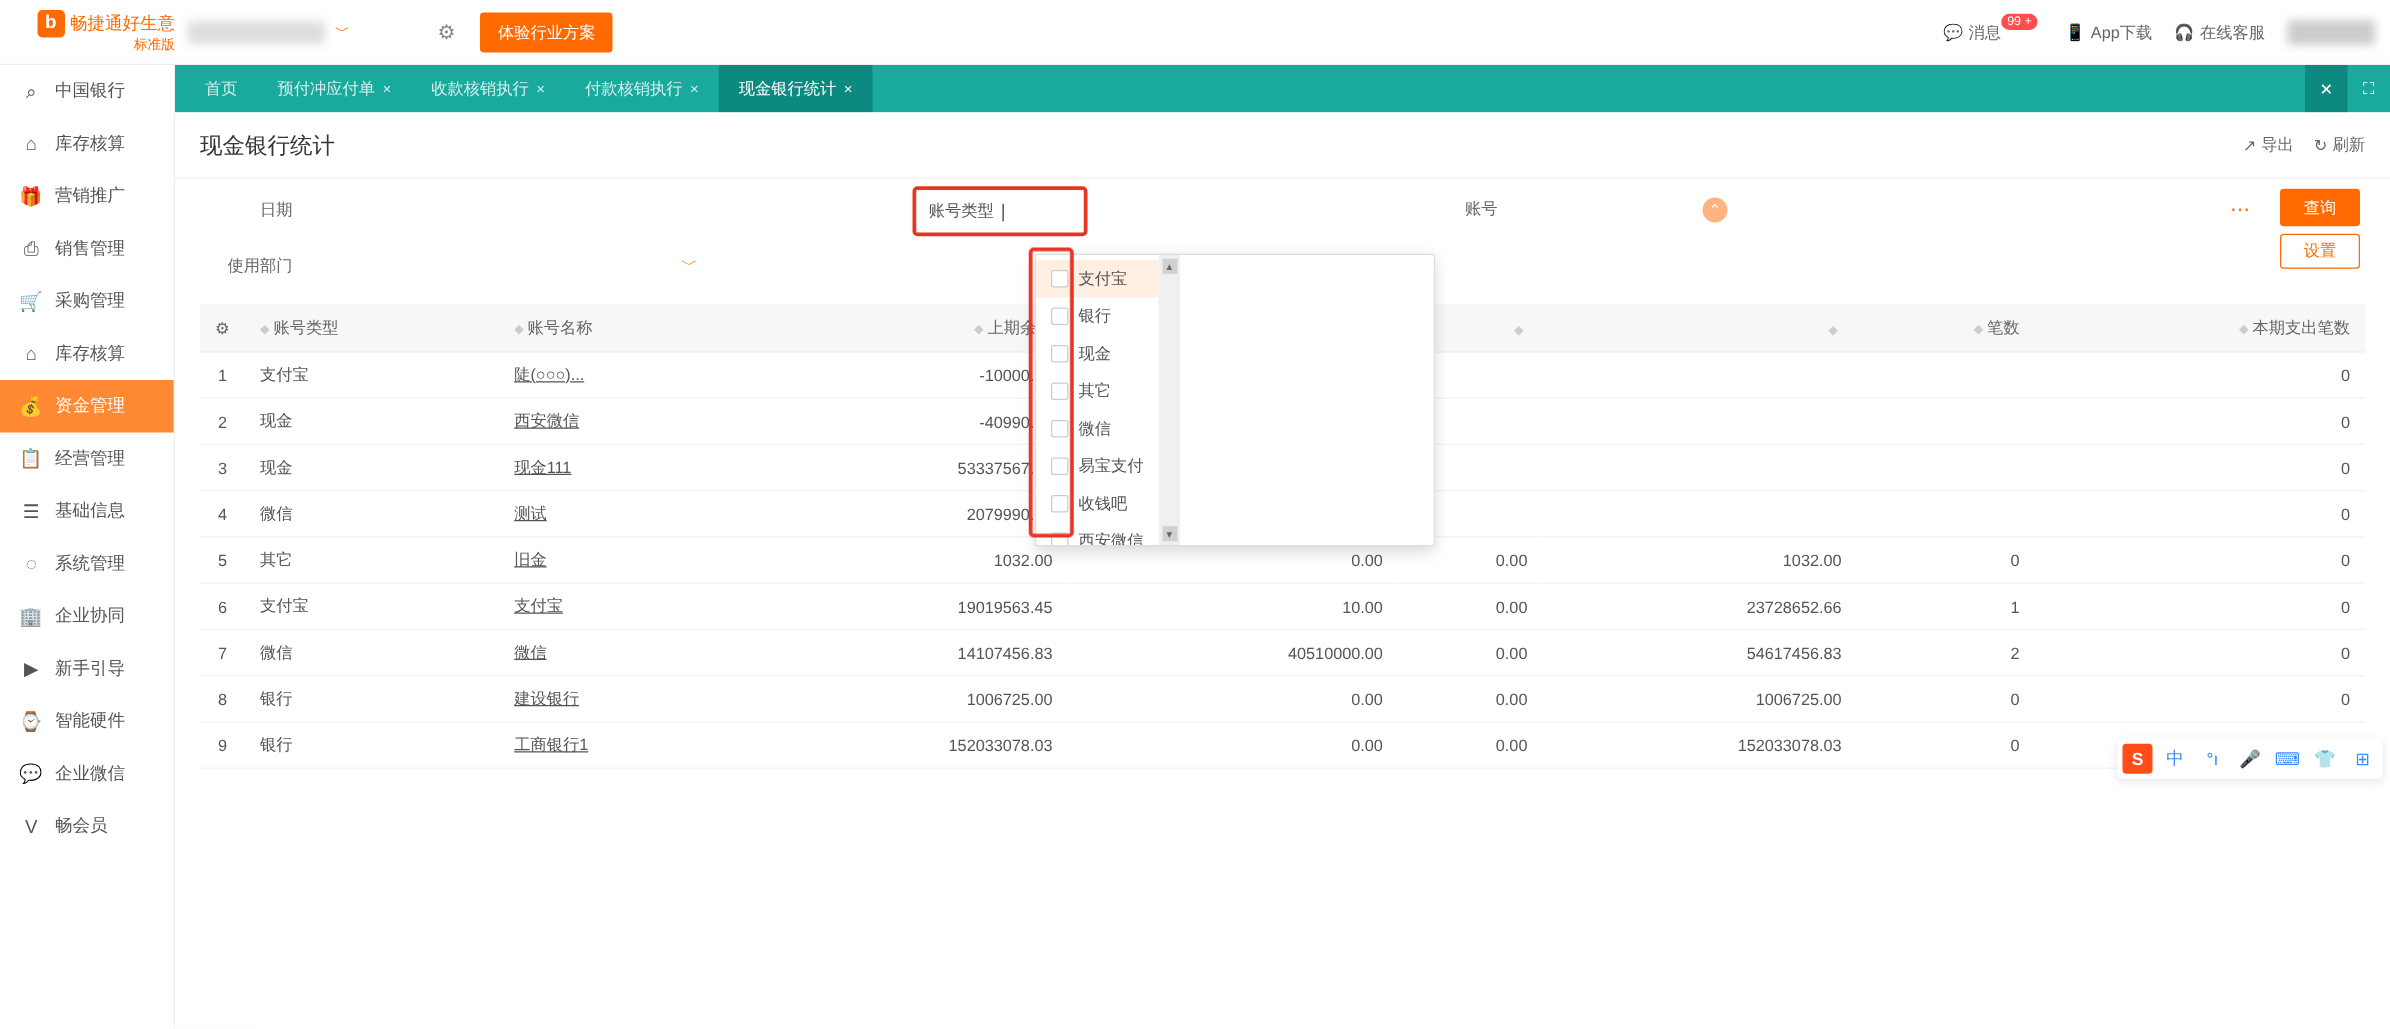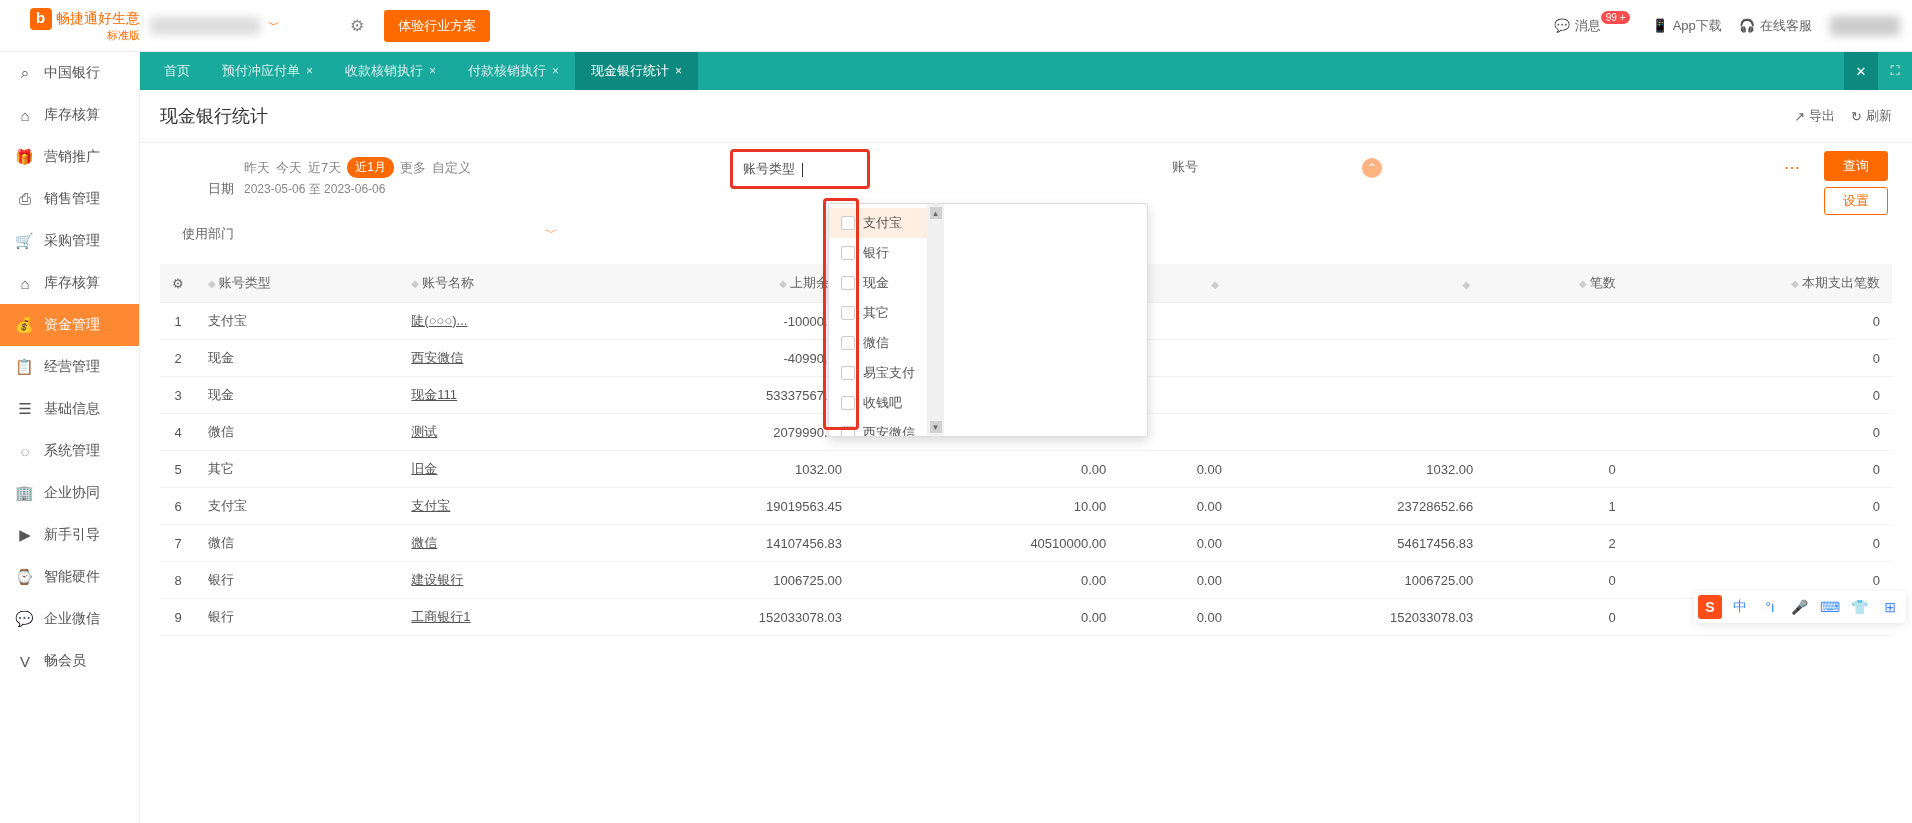--- a/index.html
+++ b/index.html
@@ -247,31 +247,20 @@
             <span>↻</span>
             <span>刷新</span>
           </div>
         </div>
       </div>
 
       <div class="filters">
         <div class="filter-row">
           <div class="filter-block">
             <div class="filter-label">日期</div>
-            <div class="date-opts">
-              <div class="date-chips" id="date-chips">
-                  <span class="date-chip">昨天</span>
-                  <span class="date-chip">今天</span>
-                  <span class="date-chip">近7天</span>
-                  <span class="date-chip sel">近1月</span>
-                  <span class="date-chip">更多</span>
-                  <span class="date-chip">自定义</span>
-                </div>
-              <div class="date-range">2023-05-06 至 2023-06-06</div>
-            </div>
           </div>
 
           <div class="acct-type-box">
             <span class="acct-type-label">账号类型</span>
             <span class="acct-type-cursor"></span>
           </div>
 
           <div class="circle-up">⌃</div>
 
           <div class="account-block">

